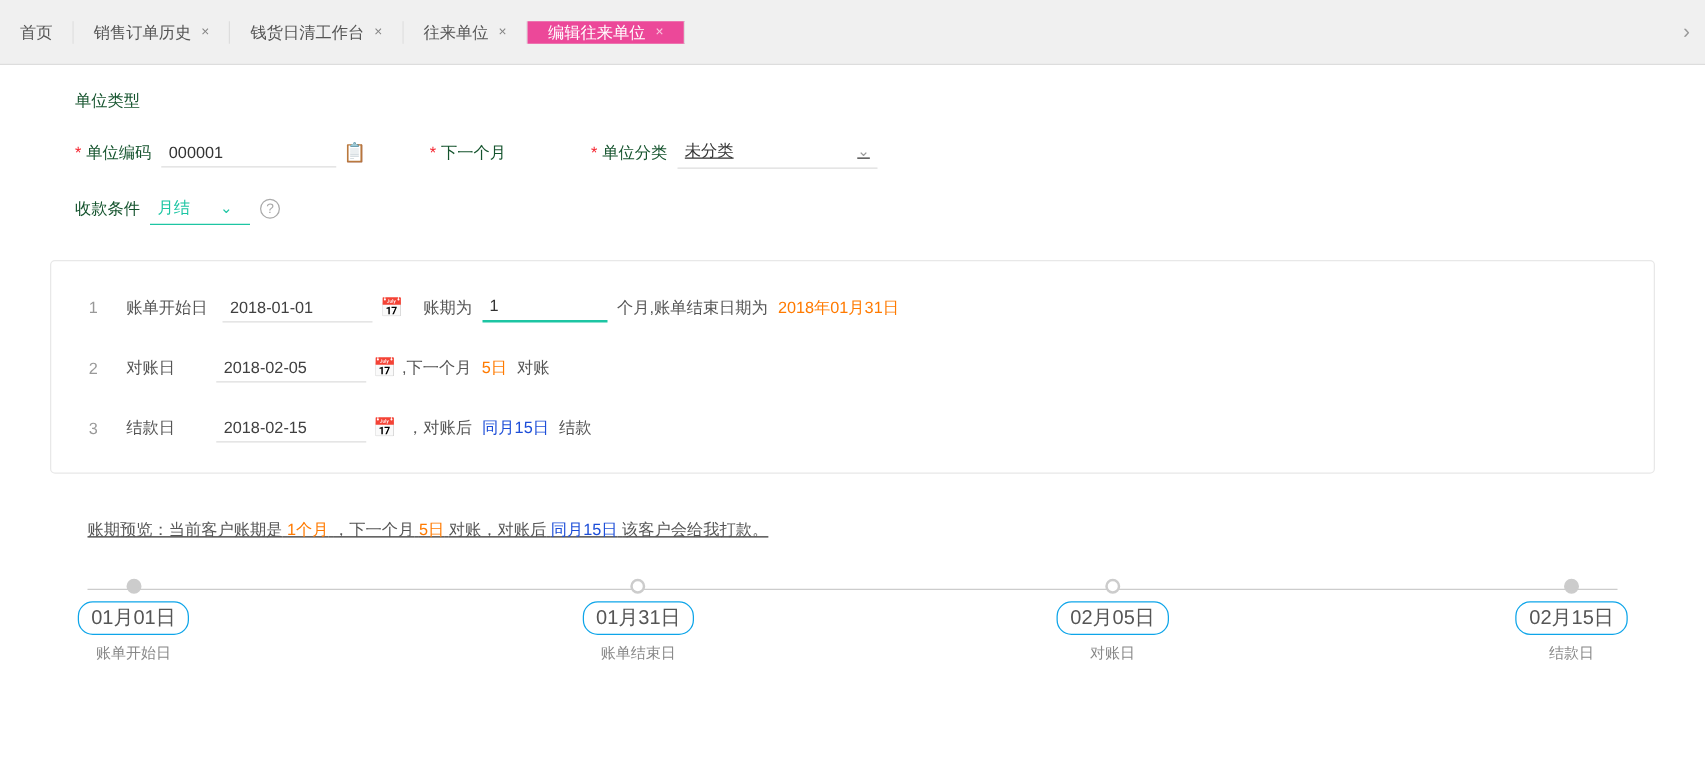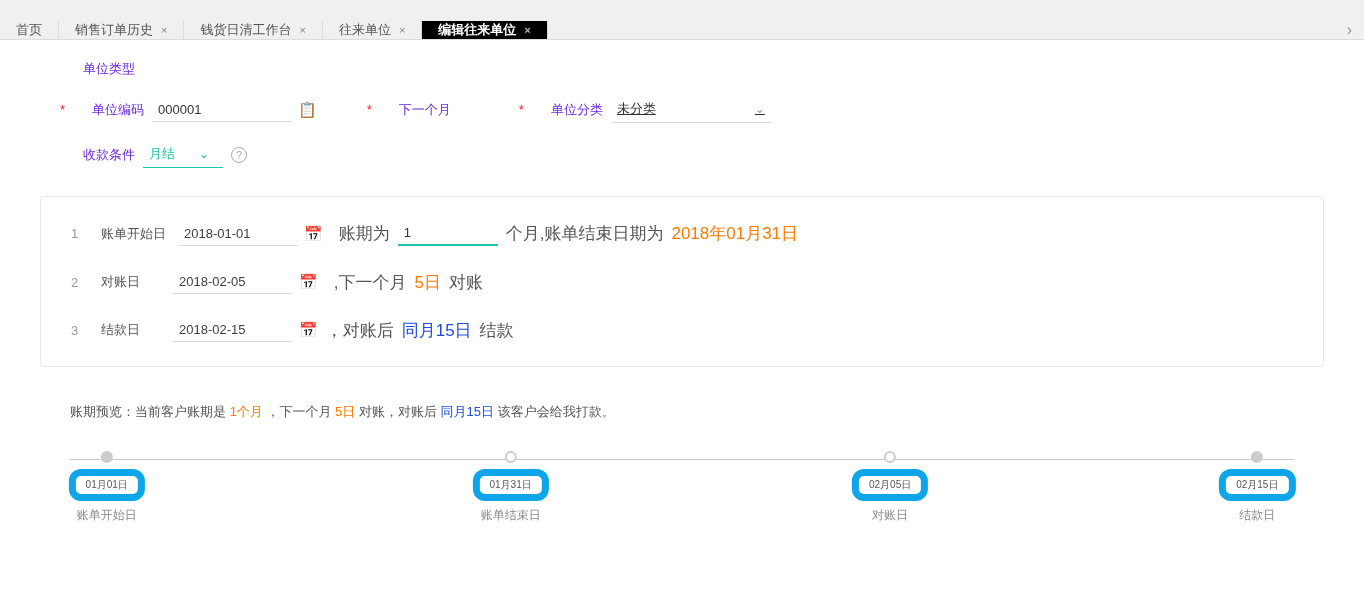--- a/index.html
+++ b/index.html
@@ -1,42 +1,41 @@
 <!DOCTYPE html>
 <html><head>
   <meta charset="utf-8">
   <style>
     * { box-sizing: border-box; margin: 0; padding: 0; }
     body { font-family: 'Microsoft YaHei', sans-serif; font-size: 13px; background: #f5f5f5; color: #333; }
 
     
     .tab-bar {
       display: flex;
-      align-items: flex-end;
+      align-items: center;
       background: #f0f0f0;
       border-bottom: 1px solid #ddd;
-      height: 40px;
+      height: 52px;
       padding-left: 0;
     }
     .tab {
       display: flex;
       align-items: center;
       padding: 0 16px;
       cursor: pointer;
       font-size: 13px;
       color: #555;
       border-right: 1px solid #ddd;
       background: #f0f0f0;
       white-space: nowrap;
       gap: 8px;
     }
     .tab.active {
-      background: #000000;
+      background: #ec4899;
       color: #fff;
-      font-weight: bold;
     }
     .tab .close-x {
       font-size: 11px;
       opacity: 0.7;
       cursor: pointer;
     }
     .tab-expand {
       margin-left: auto;
       display: flex;
       align-items: center;
@@ -65,24 +64,23 @@
       gap: 0;
     }
 
     .field-group {
       display: flex;
       align-items: center;
       margin-right: 40px;
     }
 
     .field-label {
-      color: #6d28d9;
+      color: #14532d;
       margin-right: 8px;
       white-space: nowrap;
-      margin-left: 23px;
     }
     .required-star {
       color: #f5222d;
       margin-right: 4px;
     }
 
     
     .radio-group {
       display: flex;
       align-items: center;
@@ -242,33 +240,34 @@
       outline: none;
       padding: 4px 6px;
       font-size: 13px;
       color: #404040;
       width: 120px;
       background: transparent;
     }
     .desc-text {
       color: #555;
       margin-left: 8px;
-      font-size: 17px;
+      font-size: 13px;
     }
     .highlight-orange {
       color: #ff7a00;
     }
     .highlight-teal {
       color: #1d4ed8;
     }
 
     
     .preview-section {
       margin: 16px 40px 17px 40px;
       padding: 16px 30px;
+      text-decoration: underline;
     }
     .preview-text {
       font-size: 13px;
       color: #555;
       margin-bottom: 20px;
     }
 
     
     .timeline-container {
       position: relative;
@@ -302,24 +301,24 @@
       height: 12px;
       border-radius: 50%;
       border: 2px solid #ccc;
       background: #fff;
       margin-bottom: 6px;
     }
     .tl-dot.start, .tl-dot.end-dot {
       background: #ccc;
     }
     .tl-badge {
-      border: 7px solid #0ea5e9;
+      border: 1px solid #0ea5e9;
       border-radius: 12px;
       padding: 2px 10px;
-      font-size: 10px;
+      font-size: 16px;
       color: #555;
       background: #fff;
       white-space: nowrap;
     }
     .tl-label {
       font-size: 12px;
       color: #888;
       margin-top: 6px;
       white-space: nowrap;
     }
@@ -411,21 +410,21 @@
       <span class="desc-text highlight-orange">2018年01月31日</span>
     </div>
 
     <div class="card-row">
       <span class="row-num">2</span>
       <span class="row-field-label">对账日</span>
       <div class="row-input-wrap">
         <input type="text" class="date-input" value="2018-02-05" style="">
         <span class="calendar-icon">📅</span>
       </div>
-      <span class="desc-text" style="margin-left:16px;">,下一个月</span>
+      <span class="desc-text" style="margin-left:4px;">,下一个月</span>
       <span class="desc-text highlight-orange">5日</span>
       <span class="desc-text">对账</span>
     </div>
 
     <div class="card-row" style="margin-bottom:0;">
       <span class="row-num">3</span>
       <span class="row-field-label">结款日</span>
       <div class="row-input-wrap">
         <input type="text" class="date-input" value="2018-02-15" style="">
         <span class="calendar-icon">📅</span>

